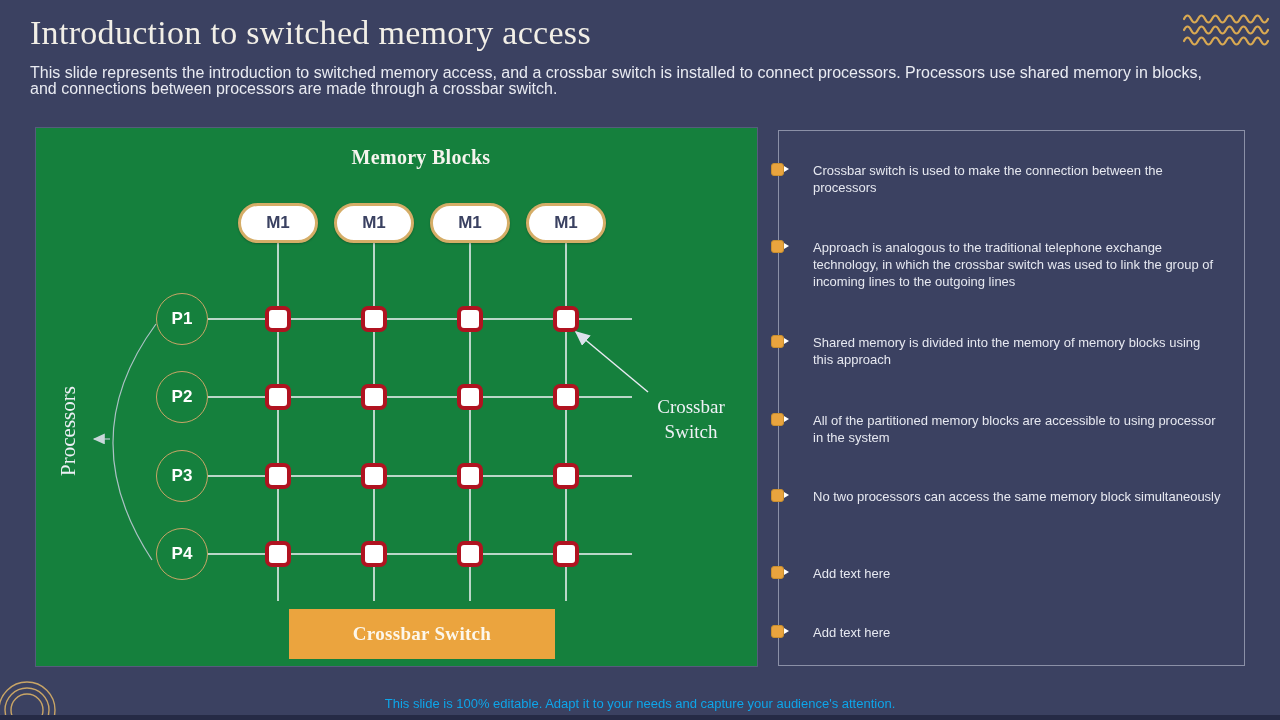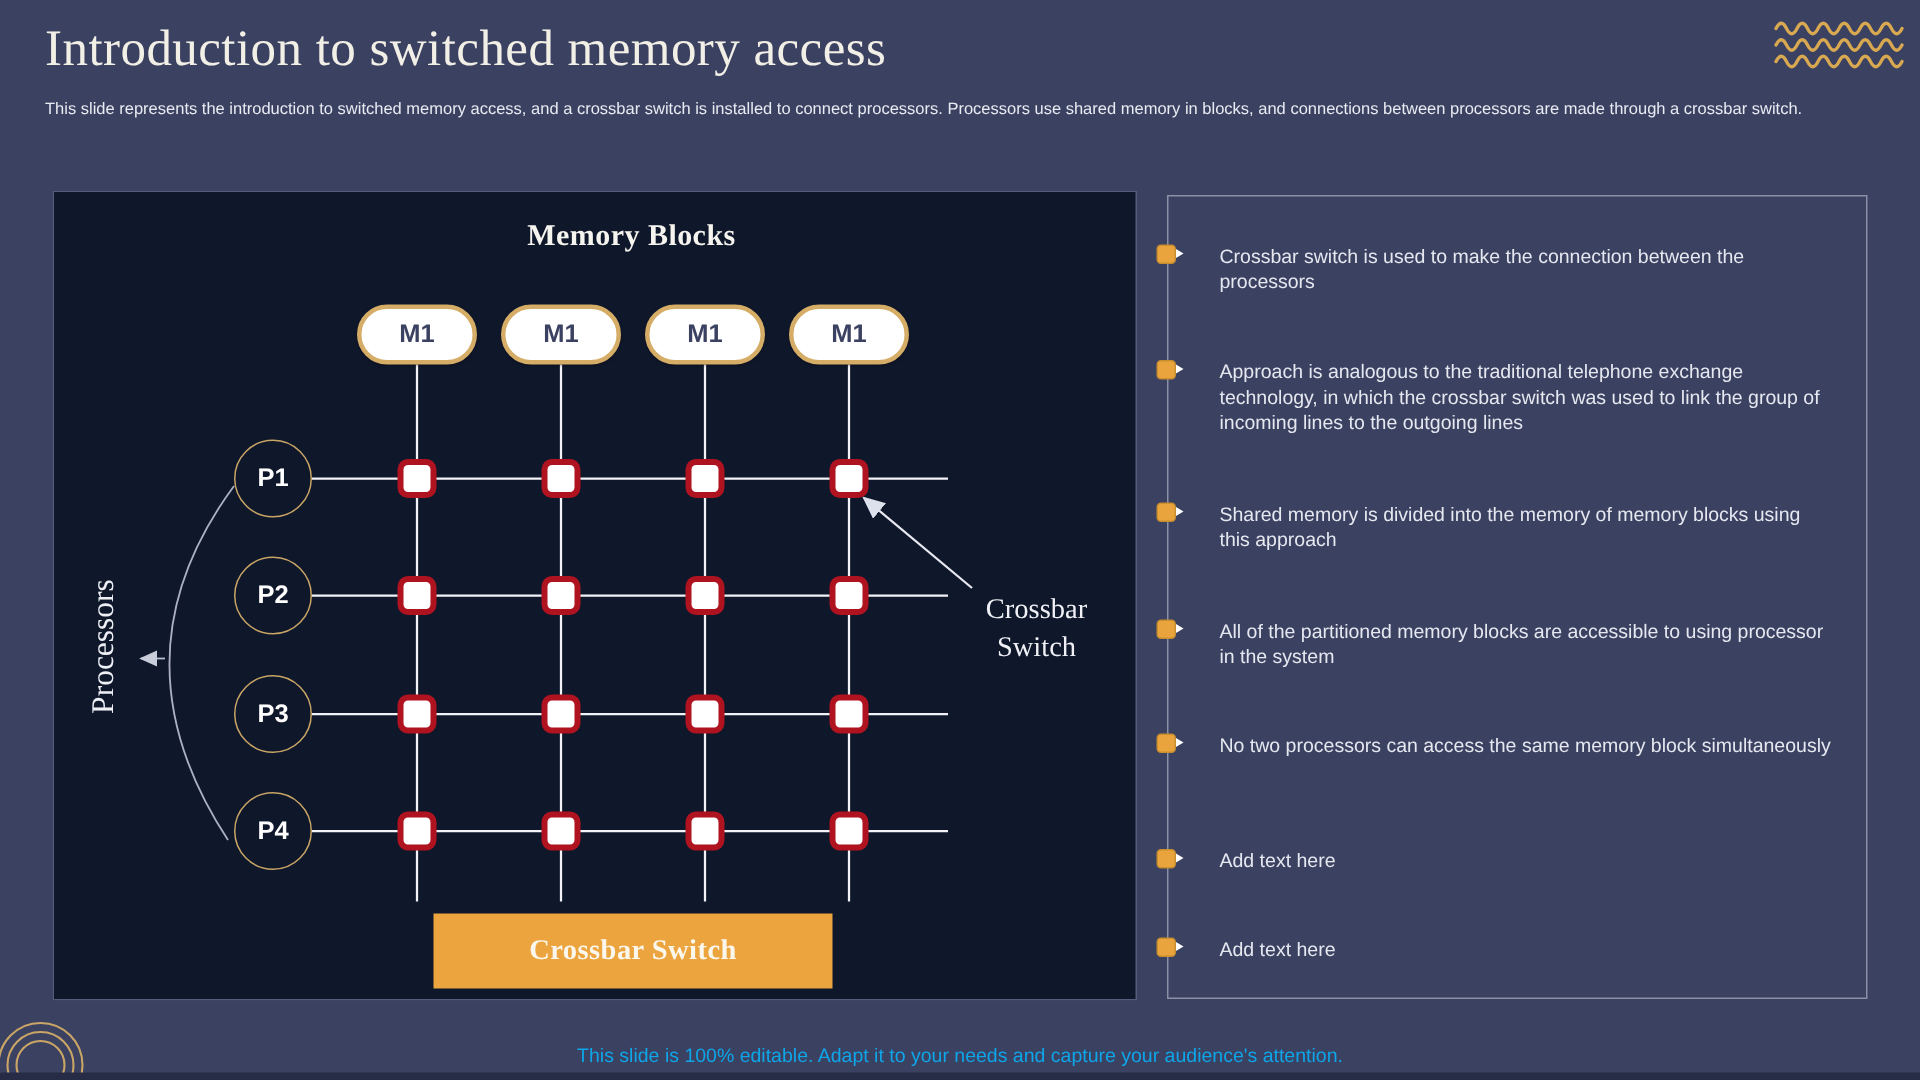--- a/index.html
+++ b/index.html
@@ -12,28 +12,28 @@
   .slide{position:absolute;inset:0;padding-left:12px;}
 
   
   .title{
     position:absolute;left:30px;top:14px;width:900px;
     font-family:"Liberation Serif", serif;
     font-size:34px;font-weight:400;color:#F2EFE7;letter-spacing:.3px;
   }
   .subtitle{
     position:absolute;left:30px;top:65px;width:1200px;
-    font-size:11px;line-height:16px;color:#E9EBF2;
+    font-size:16px;line-height:16px;color:#E9EBF2;
   }
   .waves{position:absolute;left:1182px;top:13px;}
 
   
   .diagram-panel{
     position:absolute;left:35px;top:127px;width:723px;height:540px;
-    background:#0f172a;border:1px solid #565C7C;box-sizing:border-box;
+    background:#15803d;border:1px solid #565C7C;box-sizing:border-box;
   }
   .diagram-title{
     position:absolute;left:150px;top:18px;width:470px;text-align:center;
     font-family:"Liberation Serif", serif;font-weight:700;
     font-size:20px;color:#F6F4EE;letter-spacing:.3px;
   }
   .grid-svg{position:absolute;left:0;top:0;}
   .m-pill{
     position:absolute;top:75px;width:80px;height:40px;box-sizing:border-box;
     background:#FFFFFF;border:3px solid #D5AD67;border-radius:20px;

